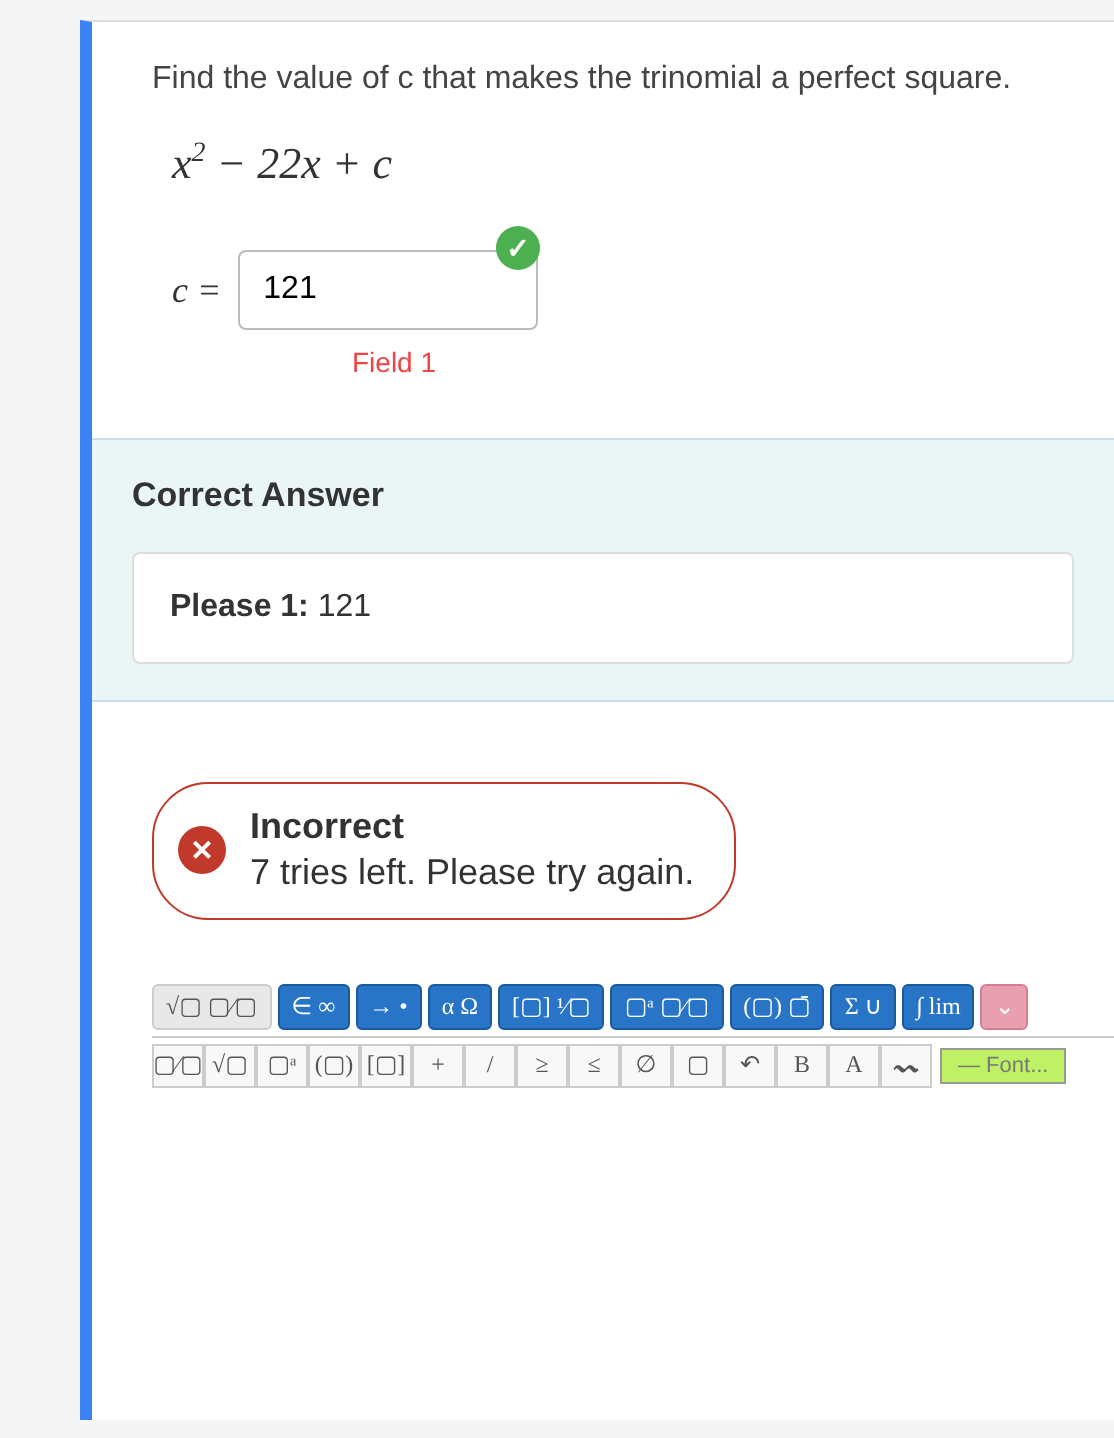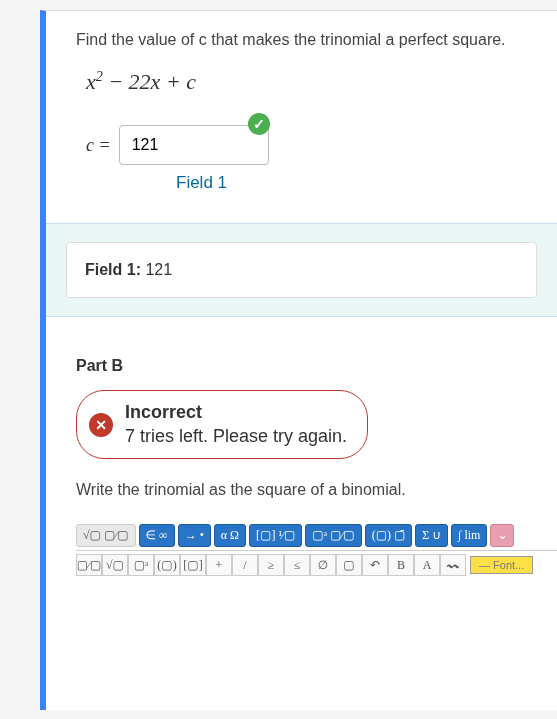--- a/index.html
+++ b/index.html
@@ -5,76 +5,75 @@
 *{box-sizing:border-box;margin:0;padding:0}
 body{font-family:Arial,Helvetica,sans-serif;background:#f5f5f5;width:557px;height:719px;overflow:hidden;position:relative;color:#333}
 .page{background:#fff;margin:10px 0 0 40px;padding:20px 0 0 30px;border-left:6px solid #3b82f6;border-top:1px solid #ddd;min-height:700px}
 .question-text{font-size:16px;color:#444;margin-bottom:20px}
 .expression{font-family:'Times New Roman',serif;font-size:22px;font-style:italic;margin:5px 0 30px 10px}
 .expression sup{font-size:14px}
 .answer-row{display:flex;align-items:center;gap:8px;margin:10px 0 5px 10px;position:relative}
 .c-label{font-style:italic;font-family:'Times New Roman',serif;font-size:18px}
 .input-box{border:1px solid #bbb;border-radius:4px;padding:10px 12px;width:150px;font-size:16px;background:#fff}
 .check-badge{position:absolute;left:162px;top:-12px;width:22px;height:22px;border-radius:50%;background:#4caf50;display:flex;align-items:center;justify-content:center;color:#fff;font-size:14px;font-weight:bold}
-.field-label{font-size:17px;color:#0369a1;margin-left:100px;margin-top:8px;margin-bottom:30px}
+.field-label{font-size:14px;color:#ef4444;margin-left:100px;margin-top:8px;margin-bottom:30px}
 .correct-answer-box{background:#eaf5f5;border-top:1px solid #cde;border-bottom:1px solid #cde;padding:18px 20px;margin-left:-30px}
 .correct-title{font-weight:bold;font-size:17px;color:#333;margin-bottom:18px}
 .correct-field{background:#fff;border:1px solid #ddd;border-radius:4px;padding:18px;font-size:16px}
 .correct-field b{font-weight:bold}
 .part-b{margin-top:40px}
 .part-b-title{font-weight:bold;font-size:16px;margin-bottom:15px}
 .incorrect-pill{border:1.5px solid #c0392b;border-radius:28px;padding:10px 20px 10px 12px;display:inline-flex;align-items:center;gap:12px;margin-bottom:22px}
 .x-badge{width:24px;height:24px;border-radius:50%;background:#c0392b;color:#fff;display:flex;align-items:center;justify-content:center;font-weight:bold;font-size:14px}
 .inc-text{font-size:18px;line-height:1.3}
 .inc-text .t1{font-weight:bold}
 .partb-question{font-size:16px;color:#444;margin-bottom:25px}
 .toolbar{margin-top:10px}
 .tool-row1{display:flex;gap:3px;flex-wrap:nowrap;margin-bottom:3px}
 .tb{background:#2874c7;color:#fff;border:1px solid #1a5a9e;border-radius:3px;font-size:12px;padding:3px 6px;font-family:'Times New Roman',serif;white-space:nowrap;display:flex;align-items:center;gap:2px}
 .tb.gray{background:#e8e8e8;color:#555;border-color:#ccc}
 .tb.pink{background:#e8a0b0;border-color:#d08090}
 .tool-row2{display:flex;gap:0;flex-wrap:nowrap;border-top:1px solid #ccc;padding-top:3px;align-items:center}
 .tc{border:1px solid #ccc;background:#f8f8f8;font-size:12px;width:26px;height:22px;display:flex;align-items:center;justify-content:center;font-family:'Times New Roman',serif;color:#555}
-.font-box{border:1px solid #999;background:#fde047;font-size:11px;color:#777;padding:2px 8px;margin-left:4px}
+.font-box{border:1px solid #999;background:#bef264;font-size:11px;color:#777;padding:2px 8px;margin-left:4px}
 </style>
 </head>
 <body>
 
 <div class="page">
   <div class="question-text">Find the value of c that makes the trinomial a perfect square.</div>
 
   <div class="expression">
     <span>x</span><sup>2</sup><span> − 22x + c</span>
   </div>
 
   <div class="answer-row">
     <span class="c-label">c =</span>
     <input class="input-box" type="text" value="121" style="">
     <div class="check-badge">✓</div>
   </div>
   <div class="field-label">Field 1</div>
 
   <div class="correct-answer-box">
+    <div class="correct-title">Correct Answer</div>
     <div class="correct-field">
-      <b>Field 1:</b> <span>121</span>
+      <b>Please 1:</b> <span>121</span>
     </div>
   </div>
 
   <div class="part-b">
-    <div class="part-b-title">Part B</div>
 
     <div class="incorrect-pill">
       <div class="x-badge">✕</div>
       <div class="inc-text">
         <div class="t1">Incorrect</div>
         <div>7 tries left. Please try again.</div>
       </div>
     </div>
 
-    <div class="partb-question">Write the trinomial as the square of a binomial.</div>
 
     <div class="toolbar">
       <div class="tool-row1" id="tool-row1">
           <div class="tb gray">√▢ ▢⁄▢</div>
           <div class="tb">∈ ∞</div>
           <div class="tb">→ •</div>
           <div class="tb">α Ω</div>
           <div class="tb">[▢] ¹⁄▢</div>
           <div class="tb">▢ᵃ ▢⁄▢</div>
           <div class="tb">(▢) ▢̄</div>

